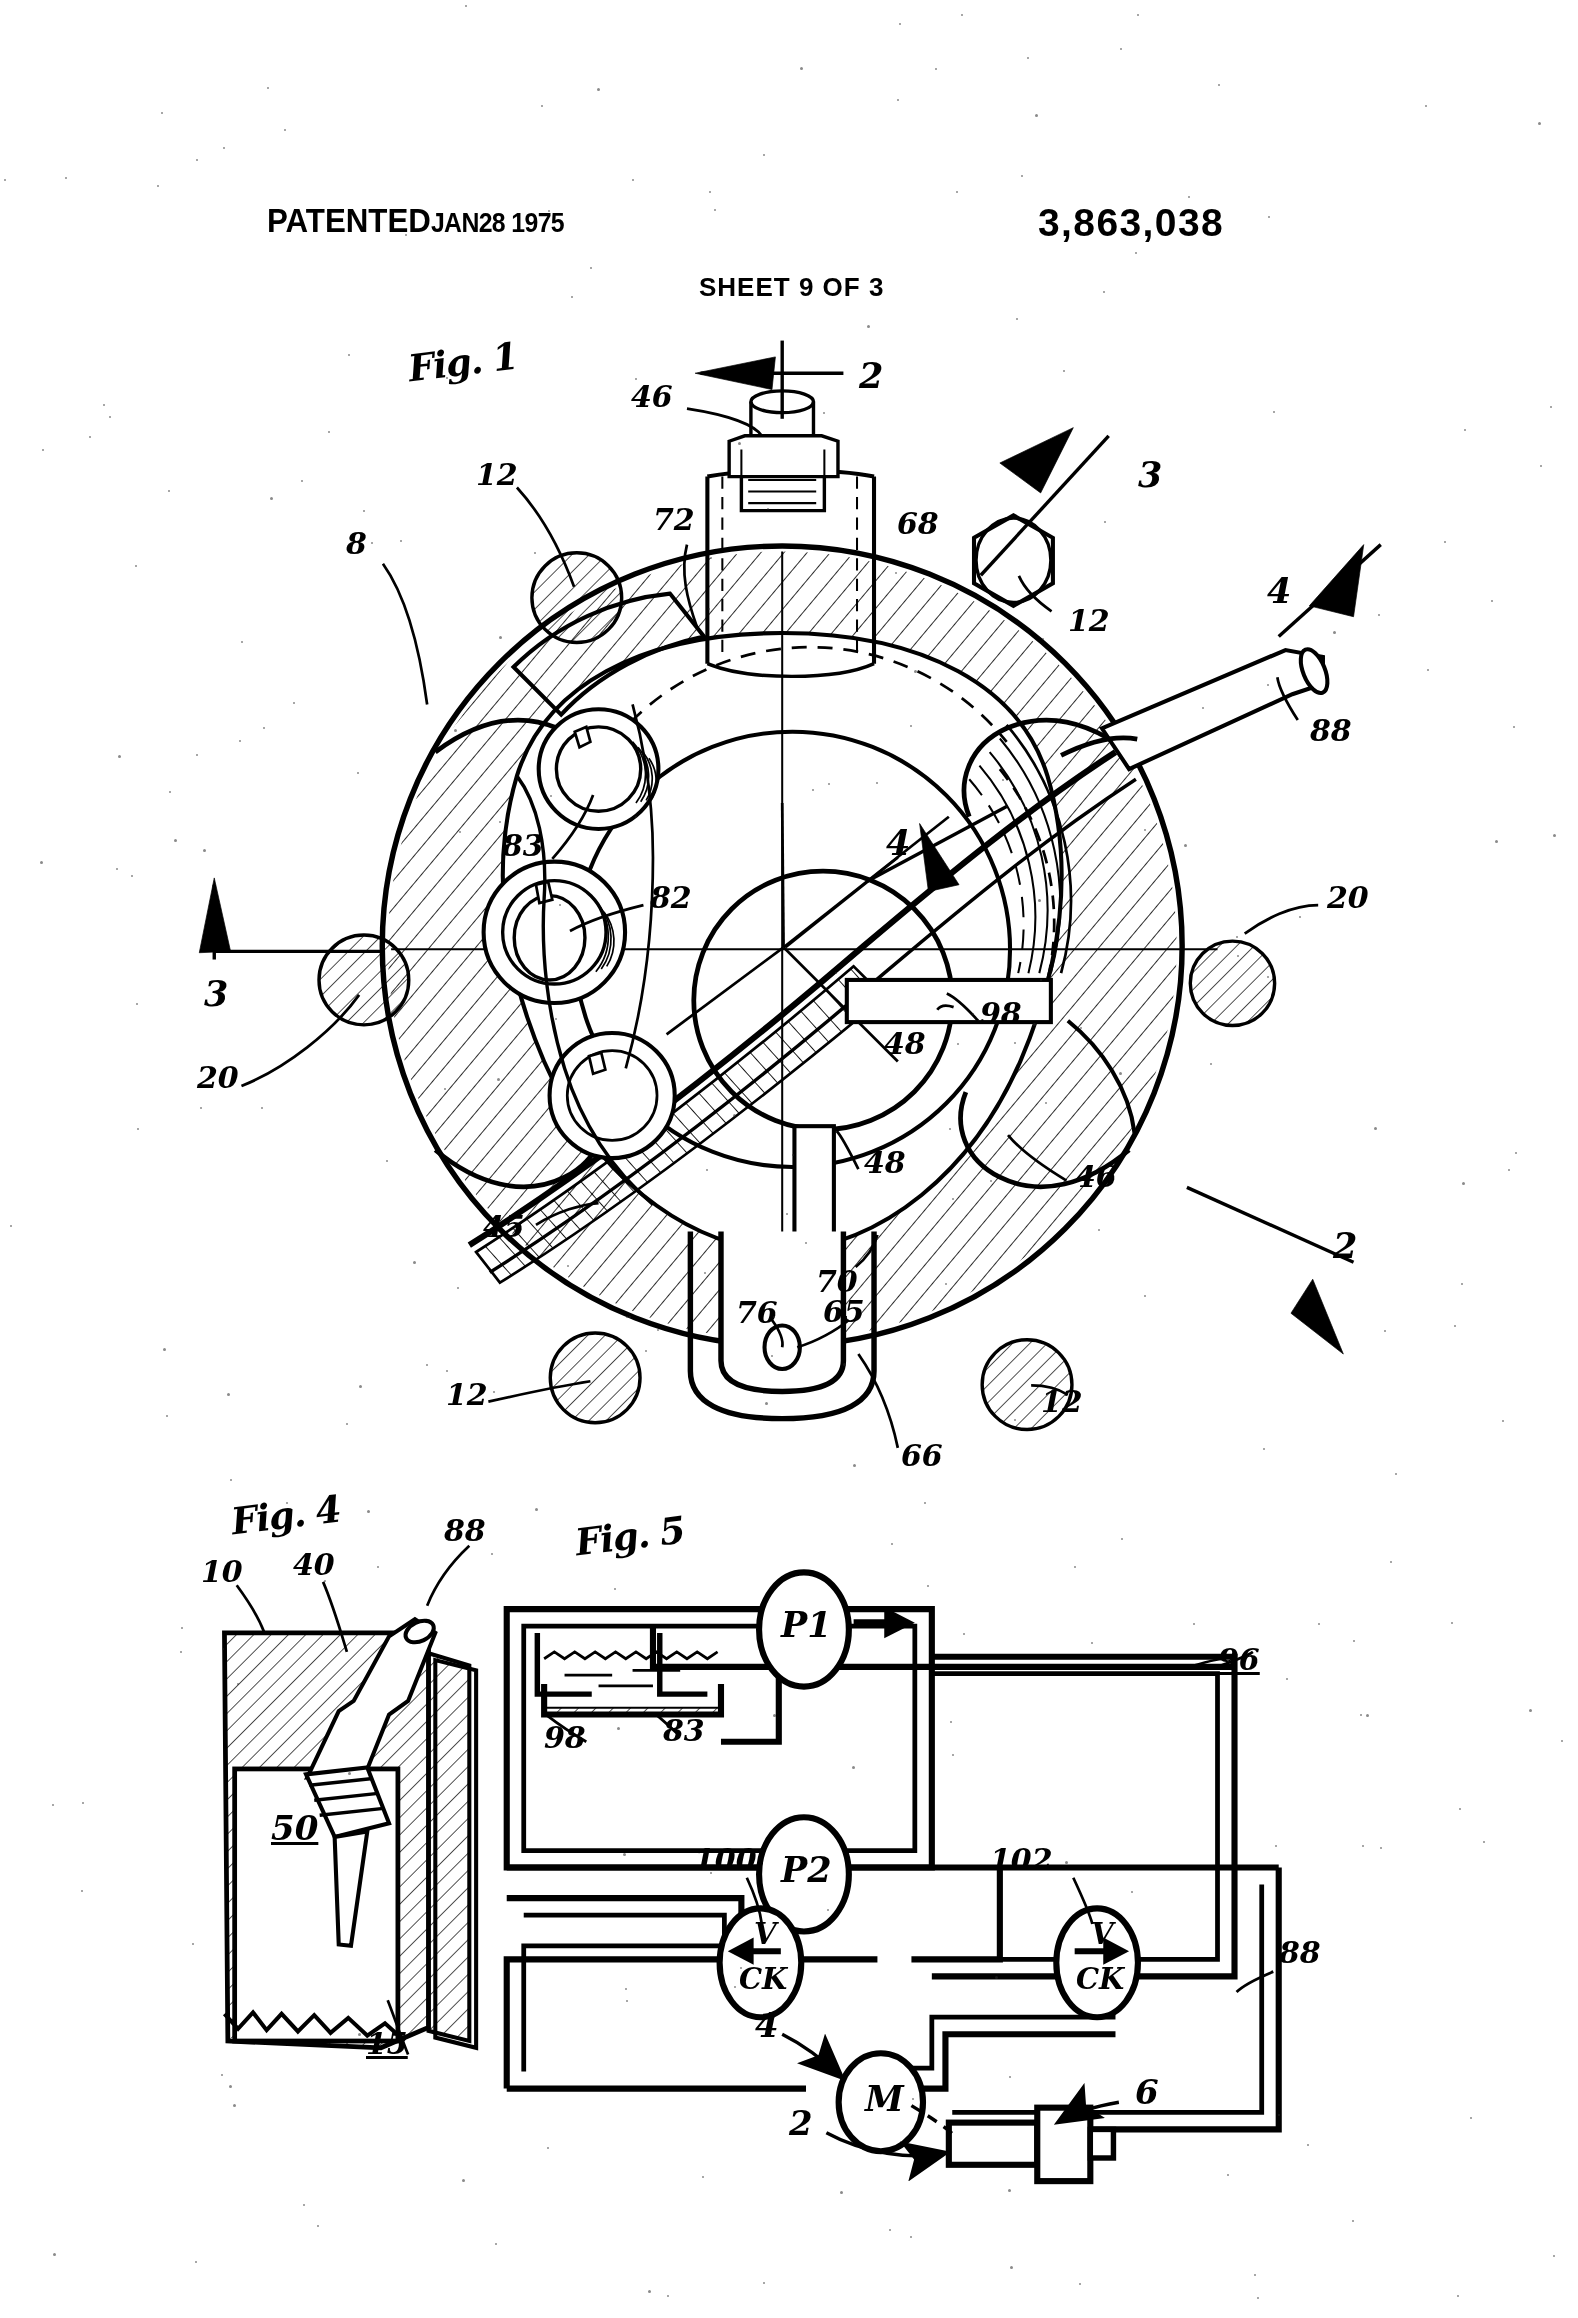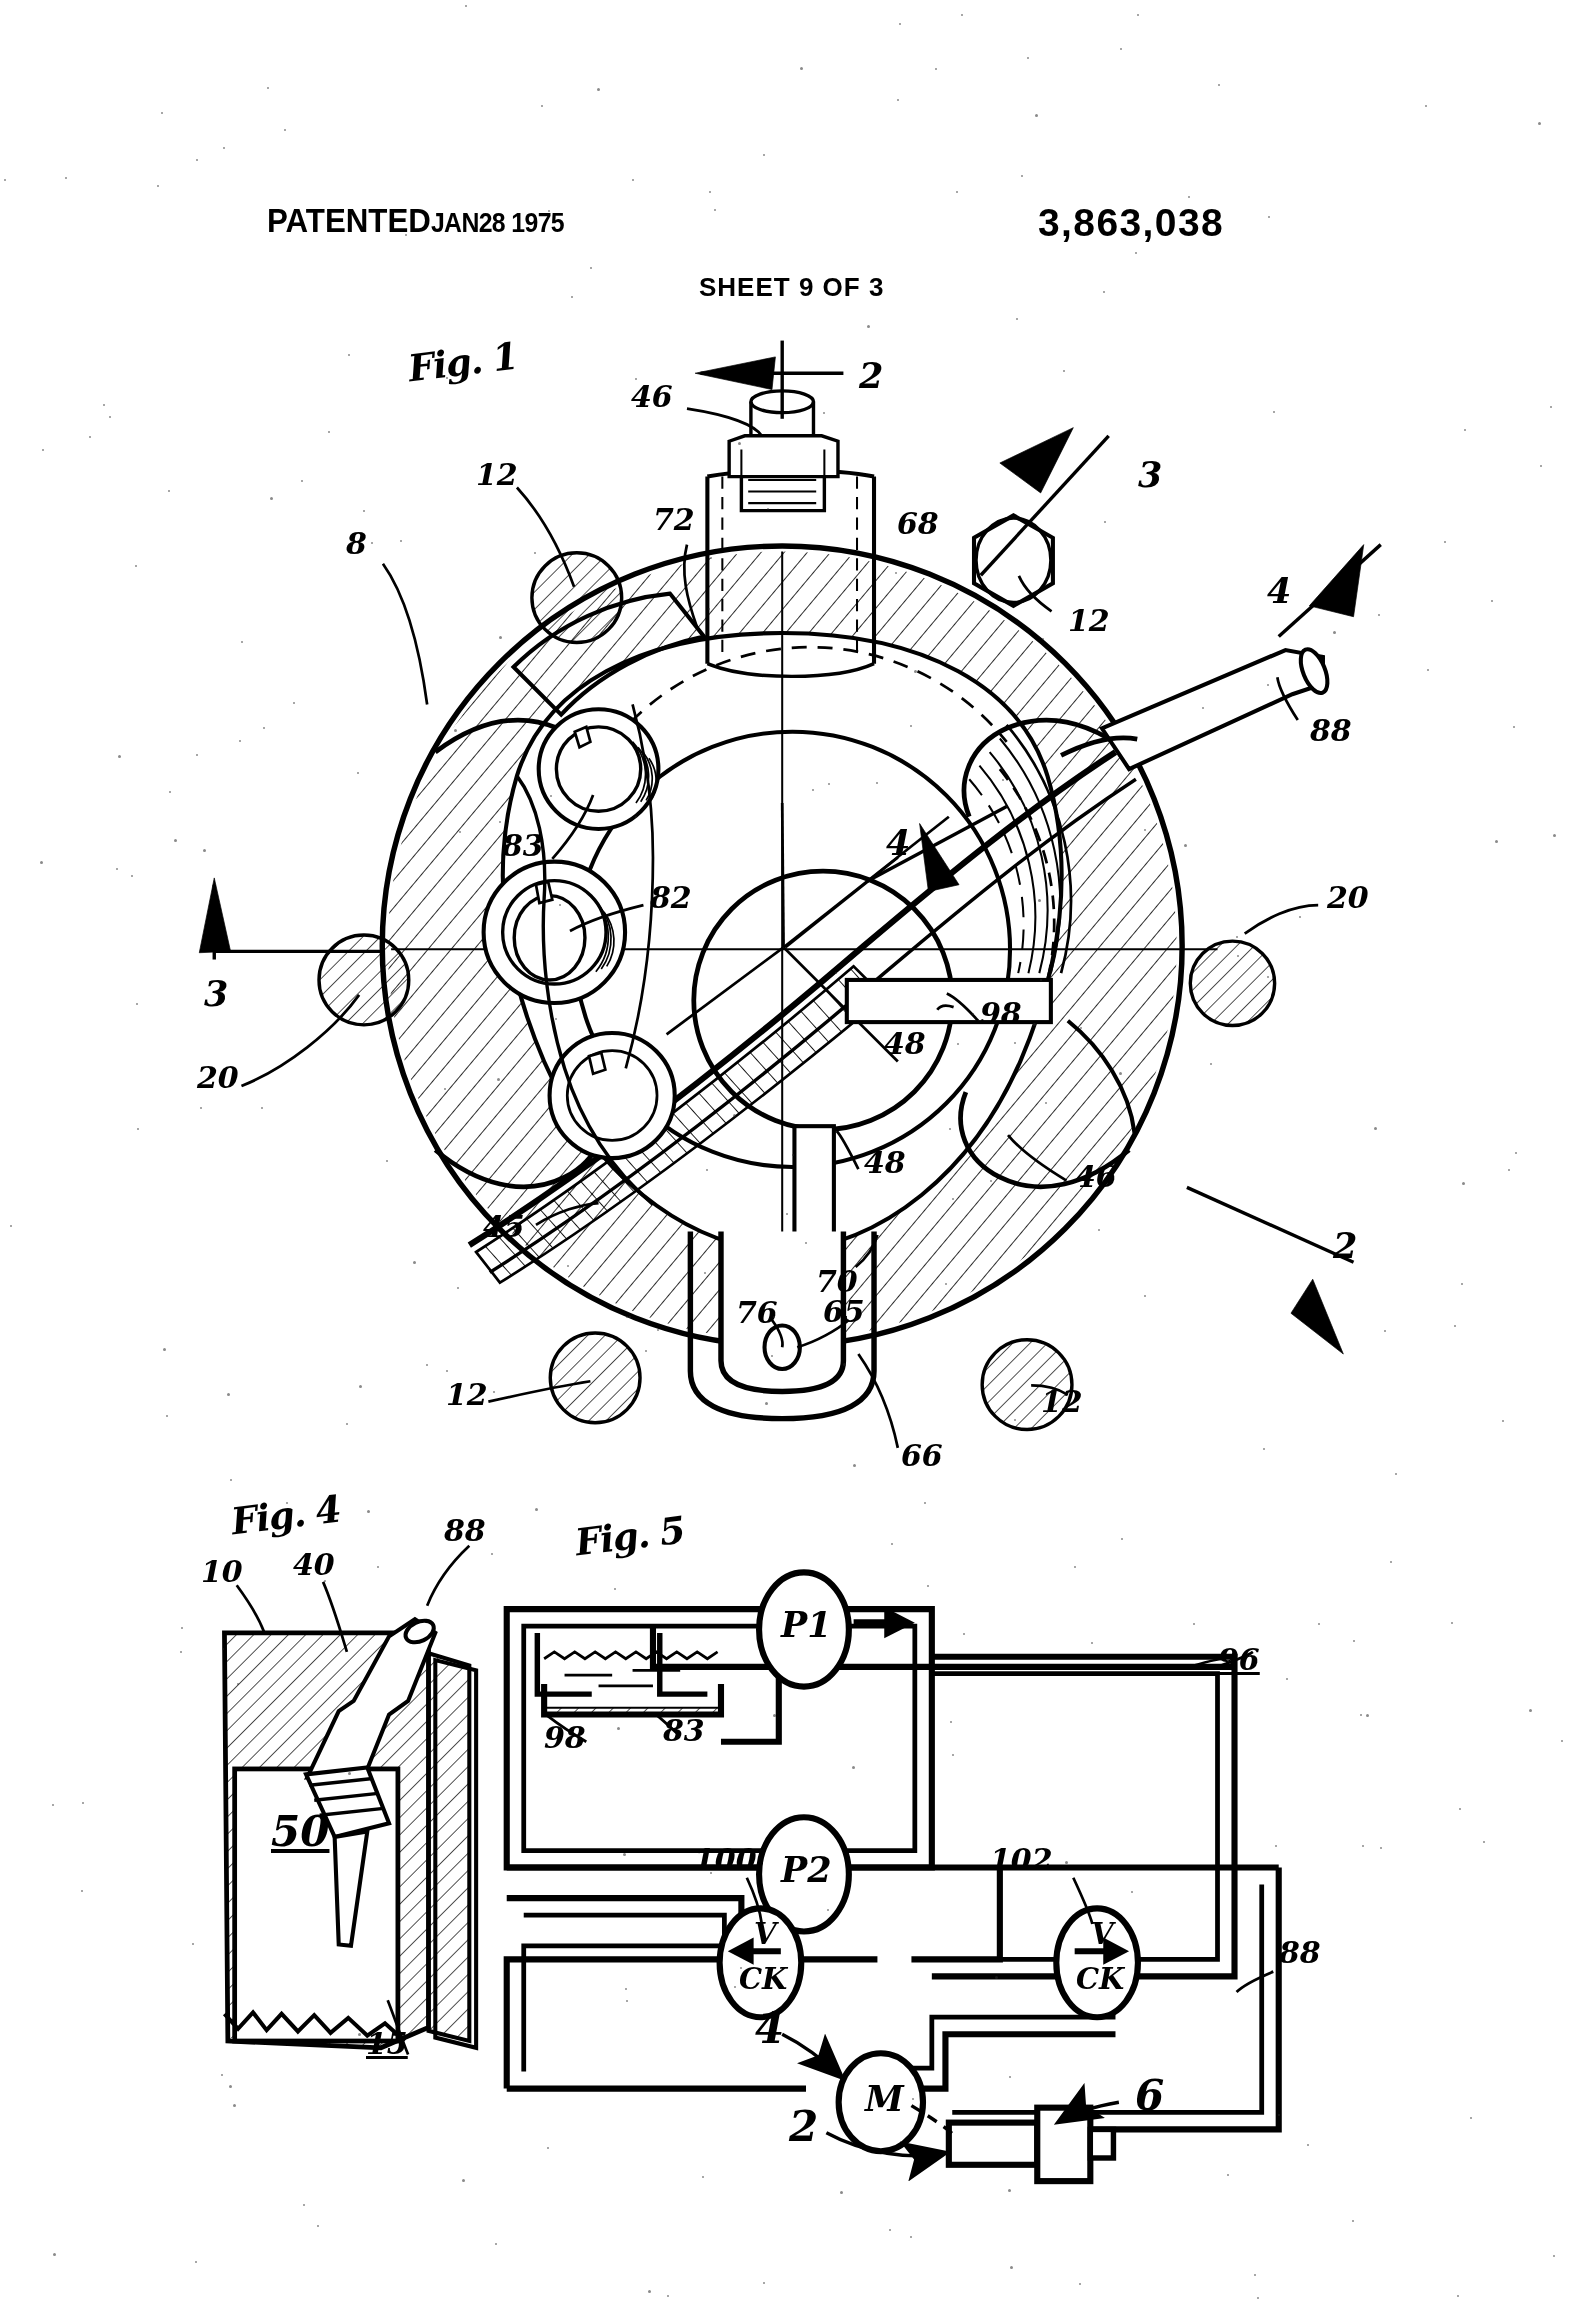--- a/index.html
+++ b/index.html
@@ -72,21 +72,21 @@
   .ref {
     position: absolute;
     font-family: "DejaVu Serif", serif;
     font-style: italic;
     font-weight: bold;
     font-size: 30px;
     color: #000;
     white-space: nowrap;
     line-height: 1;
   }
-  .ref.lg { font-size: 42px; }
+  .ref.lg { font-size: 34px; }
 
   
   .secnum {
     position: absolute;
     font-family: "DejaVu Serif", serif;
     font-style: italic;
     font-weight: bold;
     font-size: 35px;
     color: #000;
   }

